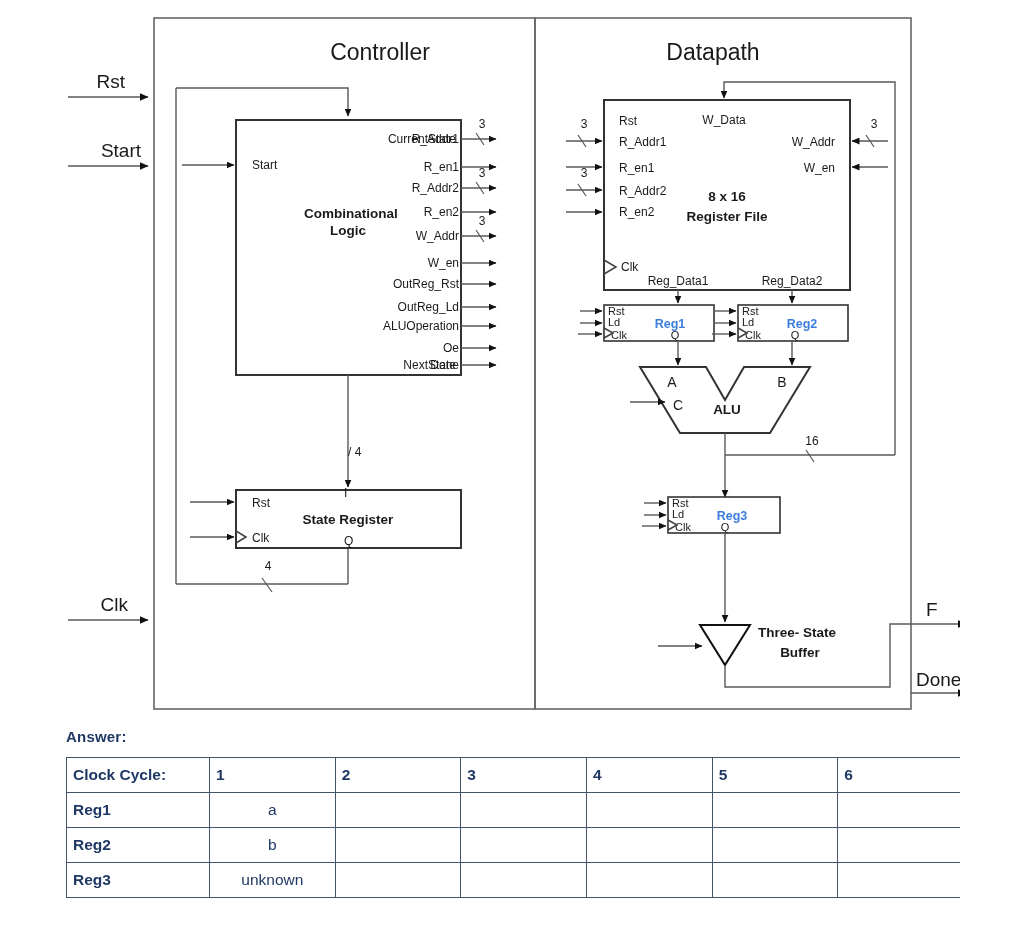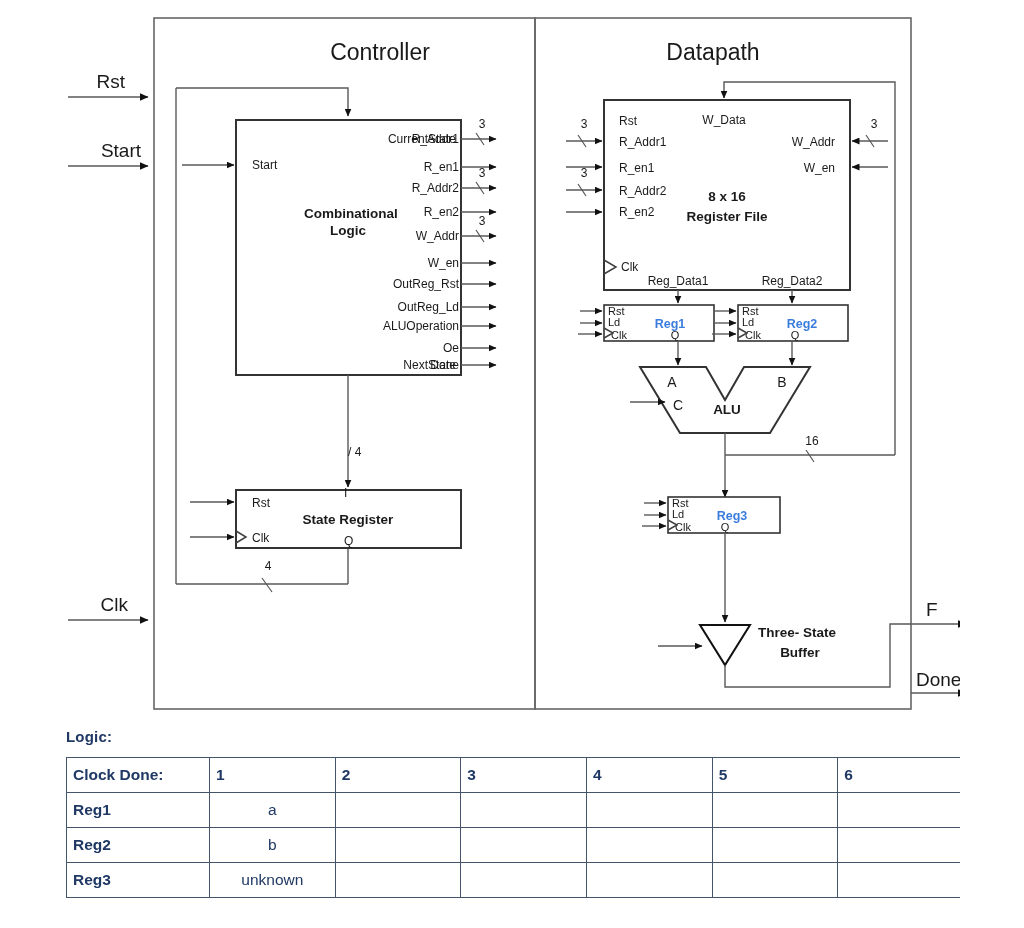--- a/index.html
+++ b/index.html
@@ -278,25 +278,25 @@
     <text x="926" y="616" class="lbl" font-size="19">F</text>
   </g>
   <g>
     <line x1="911" y1="693" x2="966" y2="693" class="wire" marker-end="url(#ah)"></line>
     <text x="916" y="686" class="lbl" font-size="19">Done</text>
   </g>
 
 </svg>
 
 <div id="answer">
-  <div id="answer-label">Logic:</div>
+  <div id="answer-label">Answer:</div>
   <table id="cc-table">
     <tbody>
       <tr>
-        <td class="hdr rowlabel">Clock Done:</td>
+        <td class="hdr rowlabel">Clock Cycle:</td>
         <td class="colhdr">1</td>
         <td class="colhdr">2</td>
         <td class="colhdr">3</td>
         <td class="colhdr">4</td>
         <td class="colhdr">5</td>
         <td class="colhdr">6</td>
       </tr>
       <tr>
         <td class="rowlabel">Reg1</td>
         <td class="val">a</td>

